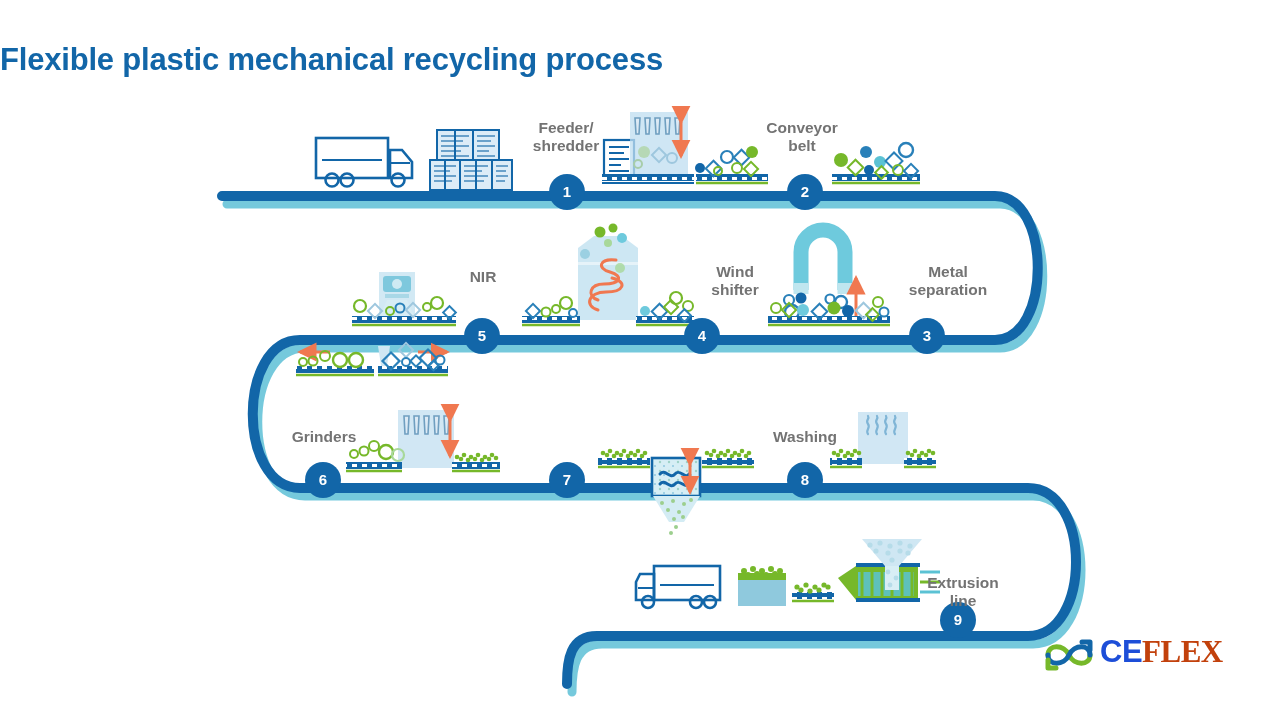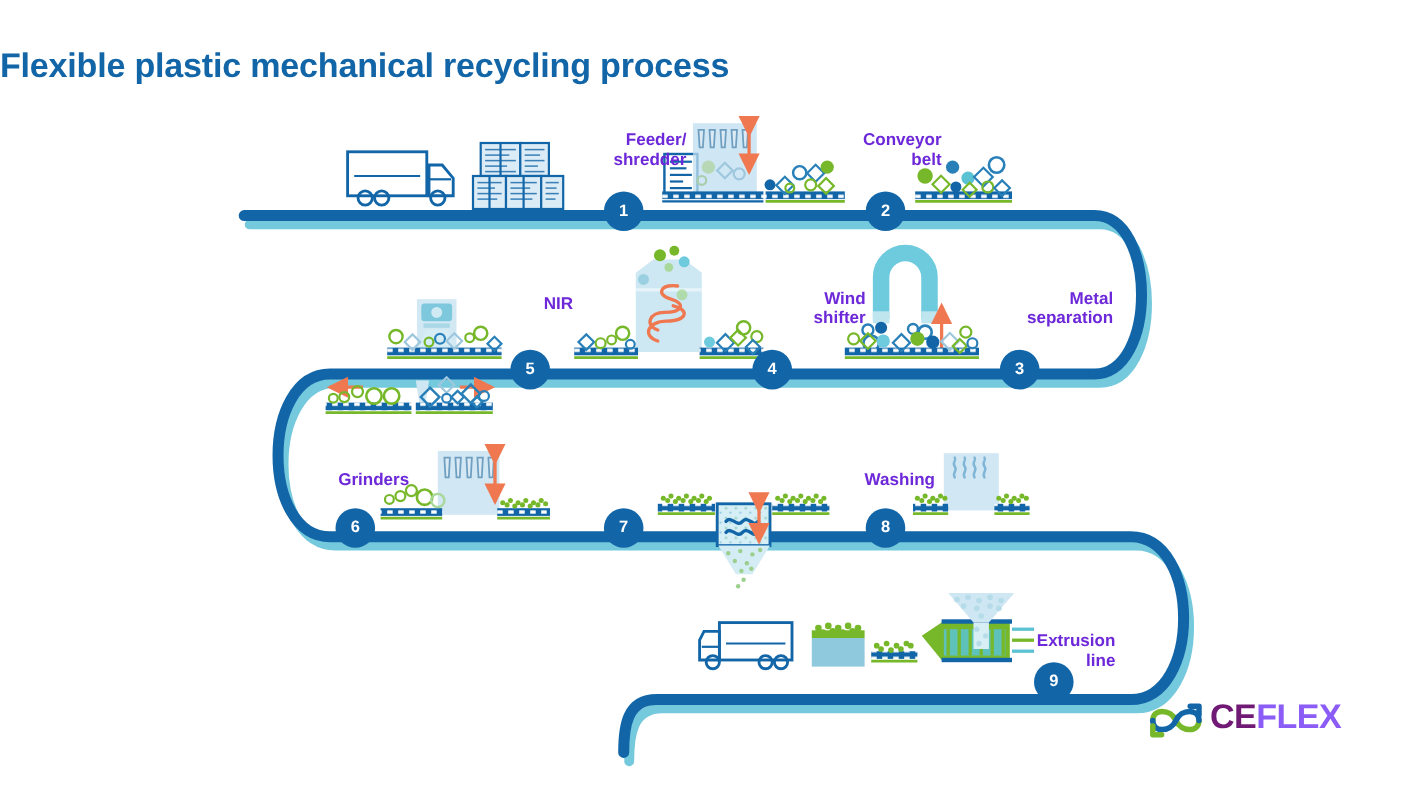--- a/index.html
+++ b/index.html
@@ -27,25 +27,25 @@
     width: 1280px;
     text-align: left;
     font-size: 31px;
     font-weight: bold;
     letter-spacing: -0.2px;
     color: #1266a8;
     font-family: "Liberation Sans", sans-serif;
   }
   .step-label {
     position: absolute;
-    color: #6d28d9;
+    color: #737373;
     font-weight: bold;
     font-size: 15.5px;
     line-height: 18px;
-    text-align: right;
+    text-align: center;
     font-family: "Liberation Sans", sans-serif;
     white-space: pre-line;
   }
   .step-num {
     position: absolute;
     color: #ffffff;
     font-weight: bold;
     font-size: 15px;
     text-align: center;
     width: 30px;
@@ -59,22 +59,22 @@
     width: 196px; height: 46px;
   }
   .logo-text {
     position: absolute;
     left: 62px; top: 2px;
     font-size: 31px;
     font-weight: bold;
     letter-spacing: -0.5px;
     font-family: "Liberation Sans", sans-serif;
   }
-  .logo-ce { color: #701a75; }
-  .logo-flex { color: #8b5cf6; }
+  .logo-ce { color: #1d4ed8; }
+  .logo-flex { color: #c2410c; font-family: Liberation Serif, serif; }
 </style>
 </head>
 <body>
 
 <div id="stage">
 
   <div class="page-title">Flexible plastic mechanical recycling process</div>
 
   <svg id="flowsvg" viewBox="0 0 1280 720">
     <defs>

